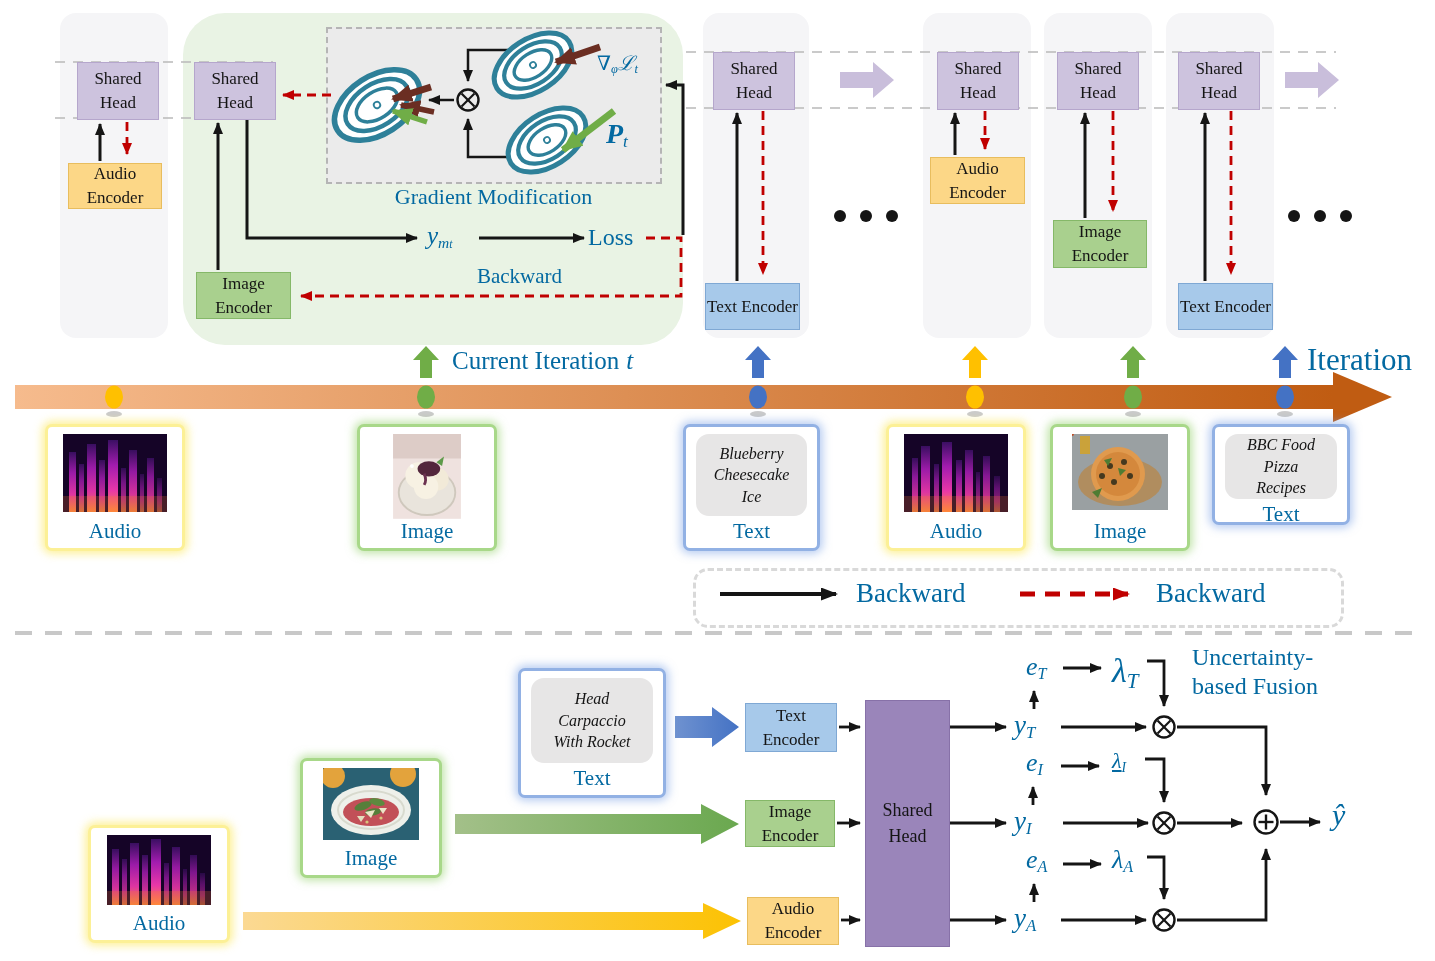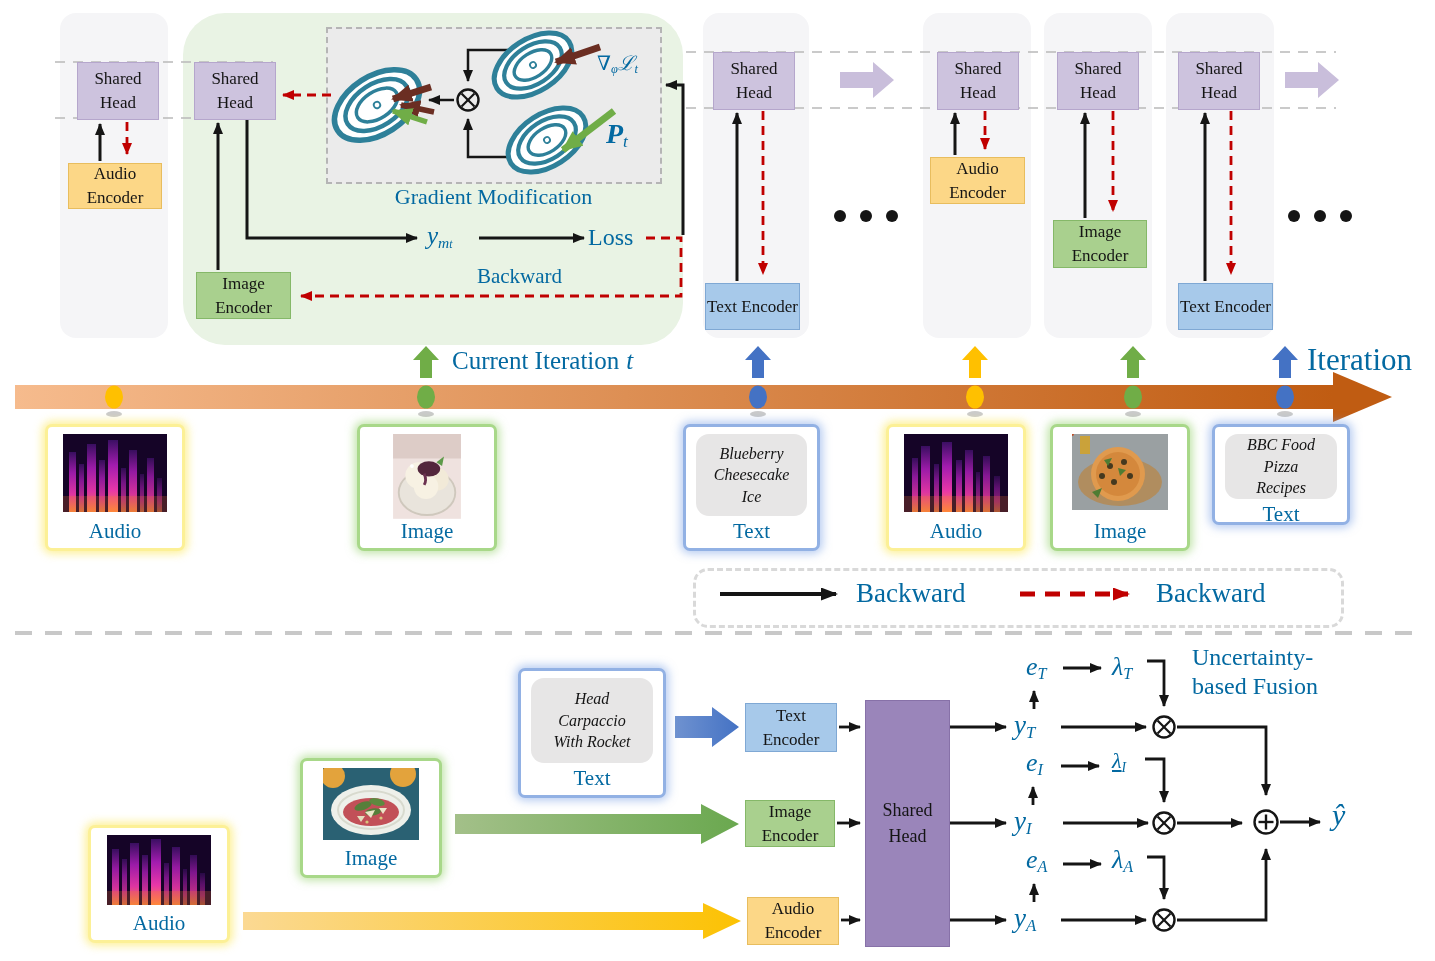--- a/index.html
+++ b/index.html
@@ -423,21 +423,21 @@
   <div class="box" style="left:745px;top:800px;width:88px;height:45px;background:#a9d08e;border:1px solid #85b868;">Image Encoder</div>
   <div class="box" style="left:747px;top:897px;width:90px;height:46px;background:#fcd787;border:1px solid #e8bd5e;">Audio Encoder</div>
   <div class="box" style="left:865px;top:700px;width:83px;height:245px;background:#9a85ba;border:1px solid #8771a8;font-size:18px;">Shared Head</div>
 
   <div class="t" style="left:1192px;top:643px;font-size:24px;line-height:1.2;white-space:normal;width:160px;">
     <span>Uncertainty-</span><br><span>based Fusion</span>
   </div>
 
   <div class="t" style="left:1014px;top:710px;font-size:27px;"><span class="it">y</span><span class="sb">T</span></div>
   <div class="t" style="left:1026px;top:652px;font-size:26px;"><span class="it">e</span><span class="sb">T</span></div>
-  <div class="t" style="left:1112px;top:652px;font-size:26px;"><span class="it">λ</span><span class="sb">T</span></div>
+  <div class="t" style="left:1112px;top:652px;font-size:34px;"><span class="it">λ</span><span class="sb">T</span></div>
 
   <div class="t" style="left:1014px;top:806px;font-size:27px;"><span class="it">y</span><span class="sb">I</span></div>
   <div class="t" style="left:1026px;top:748px;font-size:26px;"><span class="it">e</span><span class="sb">I</span></div>
   <div class="t" style="left:1112px;top:748px;font-size:22px;text-decoration:underline;"><span class="it">λ</span><span class="sb">I</span></div>
 
   <div class="t" style="left:1014px;top:903px;font-size:27px;"><span class="it">y</span><span class="sb">A</span></div>
   <div class="t" style="left:1026px;top:845px;font-size:26px;"><span class="it">e</span><span class="sb">A</span></div>
   <div class="t" style="left:1112px;top:845px;font-size:26px;"><span class="it">λ</span><span class="sb">A</span></div>
 
   <div class="t it" style="left:1332px;top:798px;font-size:30px;">ŷ</div>

